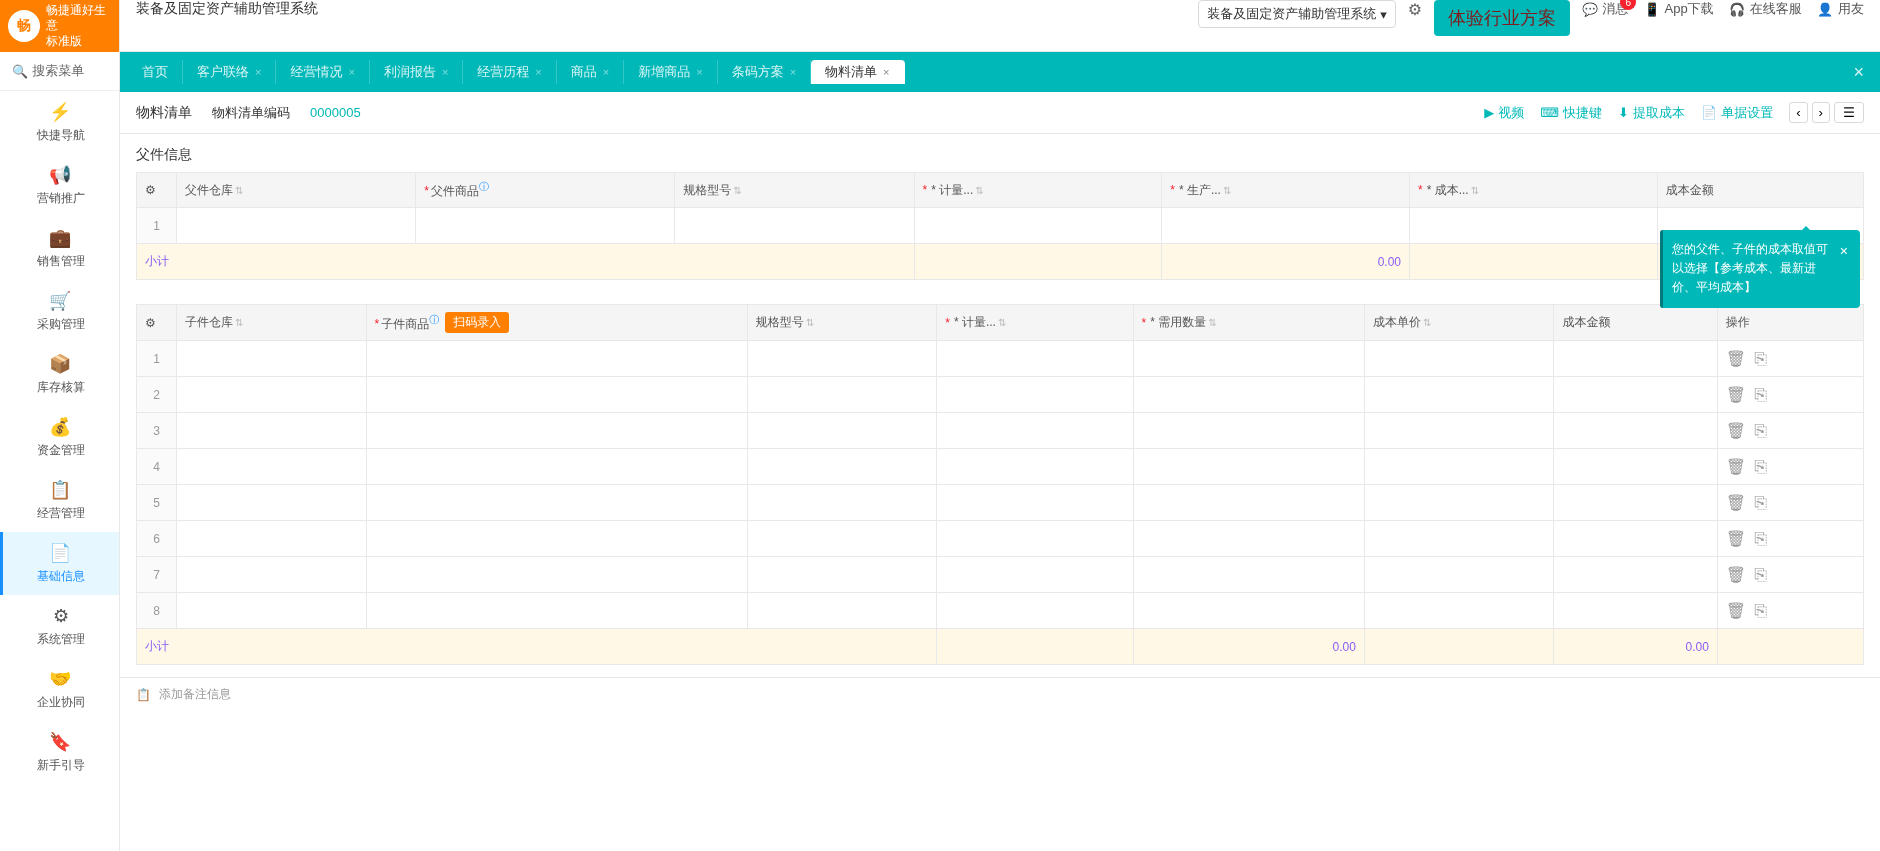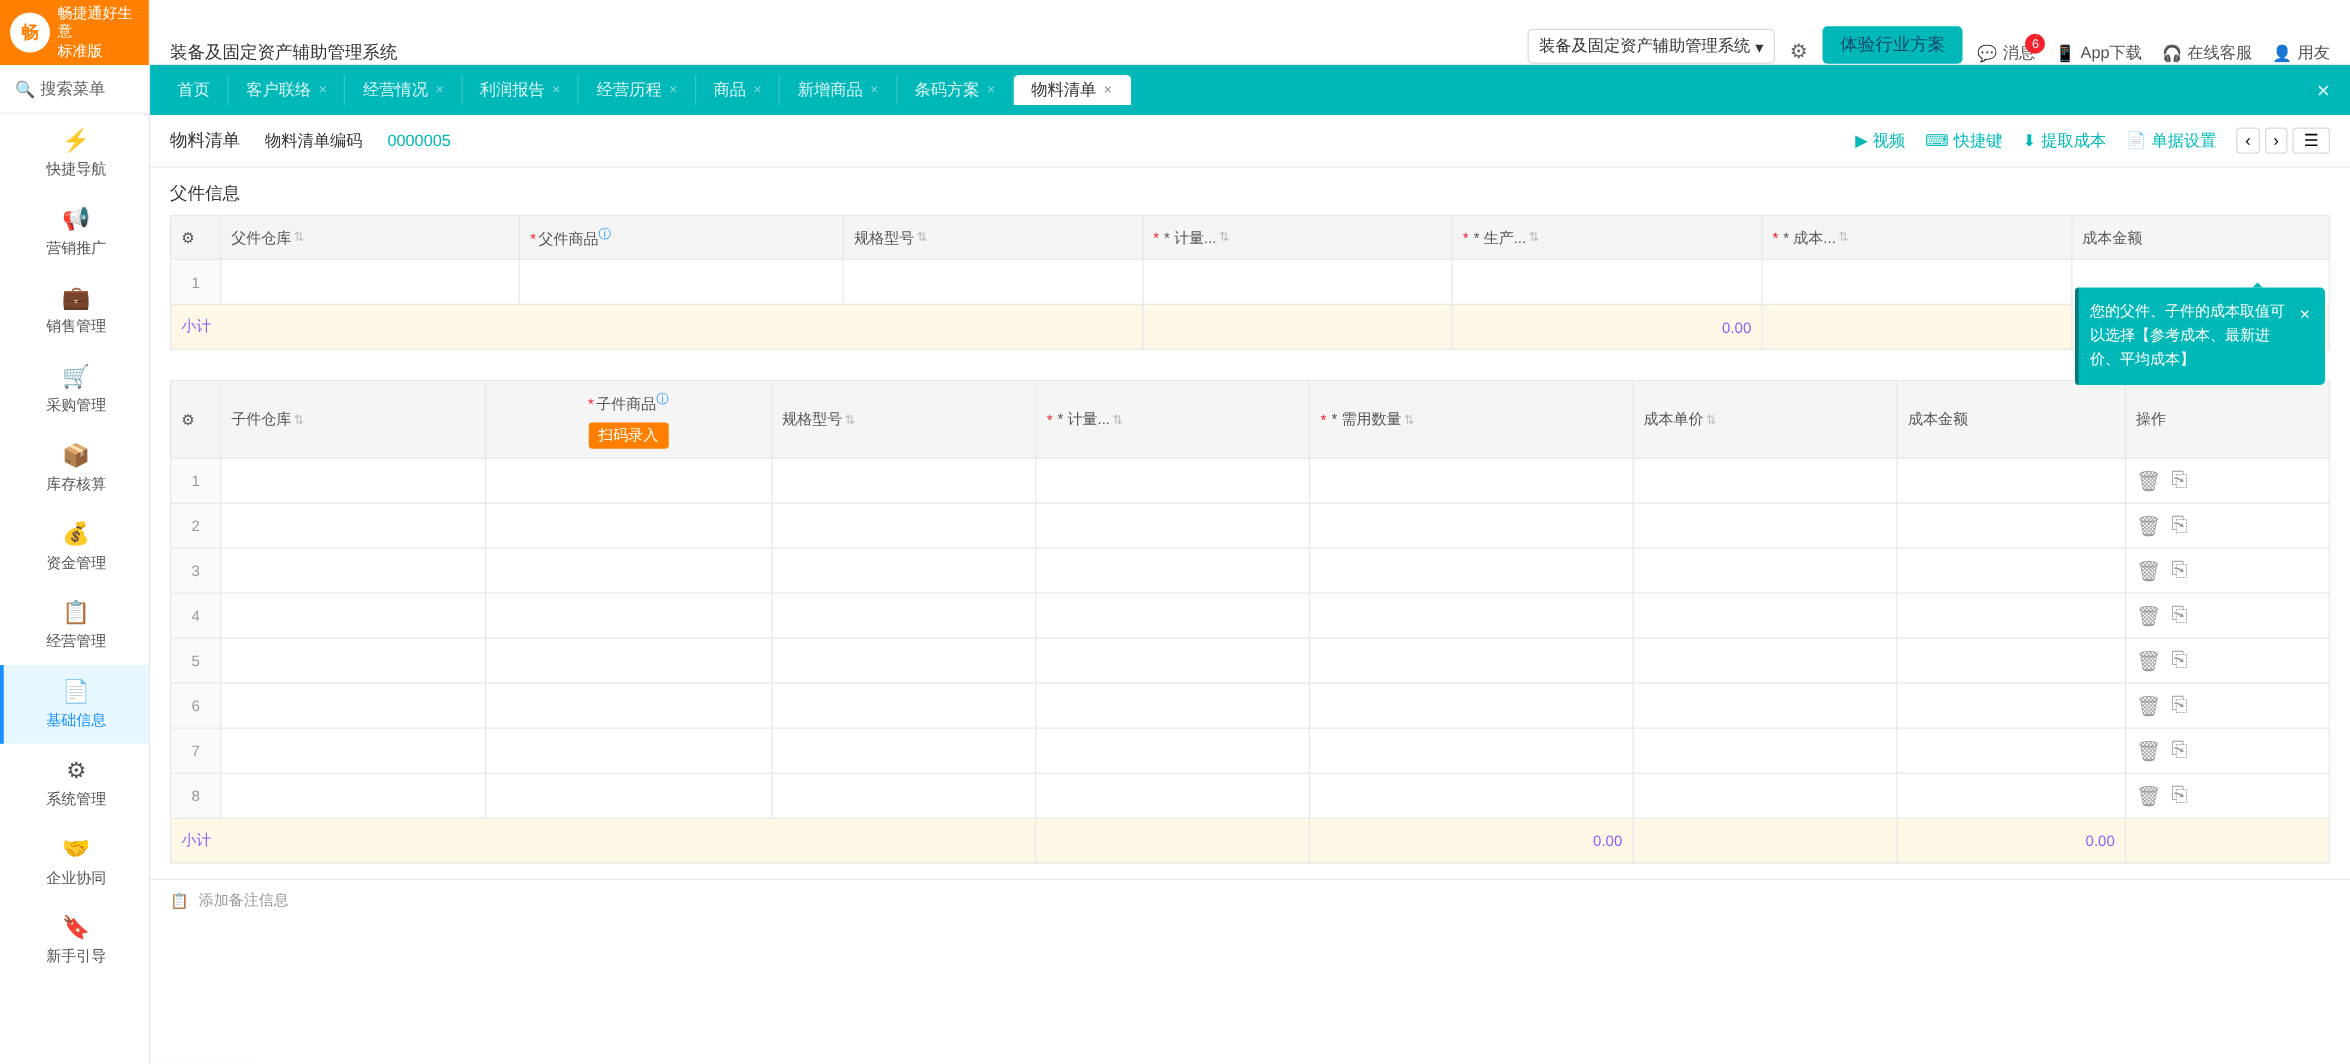--- a/index.html
+++ b/index.html
@@ -62,41 +62,41 @@
       height: 100%;
       overflow: hidden;
     }
 
     
     .topbar {
       height: 52px;
       background: #fff;
       border-bottom: 1px solid #e8e8e8;
       display: flex;
-      align-items: flex-end;
+      align-items: flex-start;
       padding: 0 16px;
       gap: 12px;
     }
     .topbar-title { font-size: 14px; color: #333; flex: 1; }
     .topbar-dropdown {
       display: flex; align-items: center; gap: 4px;
       padding: 4px 8px;
       border: 1px solid #d9d9d9;
       border-radius: 4px;
       cursor: pointer;
       font-size: 13px;
     }
     .topbar-gear { font-size: 16px; color: #666; cursor: pointer; }
     .topbar-trial-btn {
       background: #00b8b8;
-      color: #0c4a6e;
+      color: #7f1d1d;
       border: none;
       border-radius: 4px;
       padding: 6px 14px;
-      font-size: 14px;
+      font-size: 18px;
       cursor: pointer;
     }
     .topbar-right {
       display: flex; align-items: center; gap: 16px;
       margin-left: auto;
     }
     .topbar-right-item {
       display: flex; align-items: center; gap: 4px;
       color: #555; font-size: 13px; cursor: pointer; position: relative;
     }
@@ -524,21 +524,21 @@
           <thead>
             <tr>
               <th class="col-settings">⚙</th>
               <th>
                   <div class="th-sort">
                     <span>子件仓库</span>
                     <span class="sort-icon">⇅</span>
                   </div>
                 </th>
               <th>
-                <div class="th-sort" style="align-items:center;gap:6px;flex-direction:column;">
+                <div class="th-sort" style="align-items:center;gap:6px;">
                   <span><span class="required-star">*</span>子件商品<sup style="color:#1890ff;font-size:10px;">ⓘ</sup></span>
                   <button class="scan-btn">扫码录入</button>
                 </div>
               </th>
               <th>
                   <div class="th-sort">
                     <span>规格型号</span>
                     <span class="sort-icon">⇅</span>
                   </div>
                 </th>

